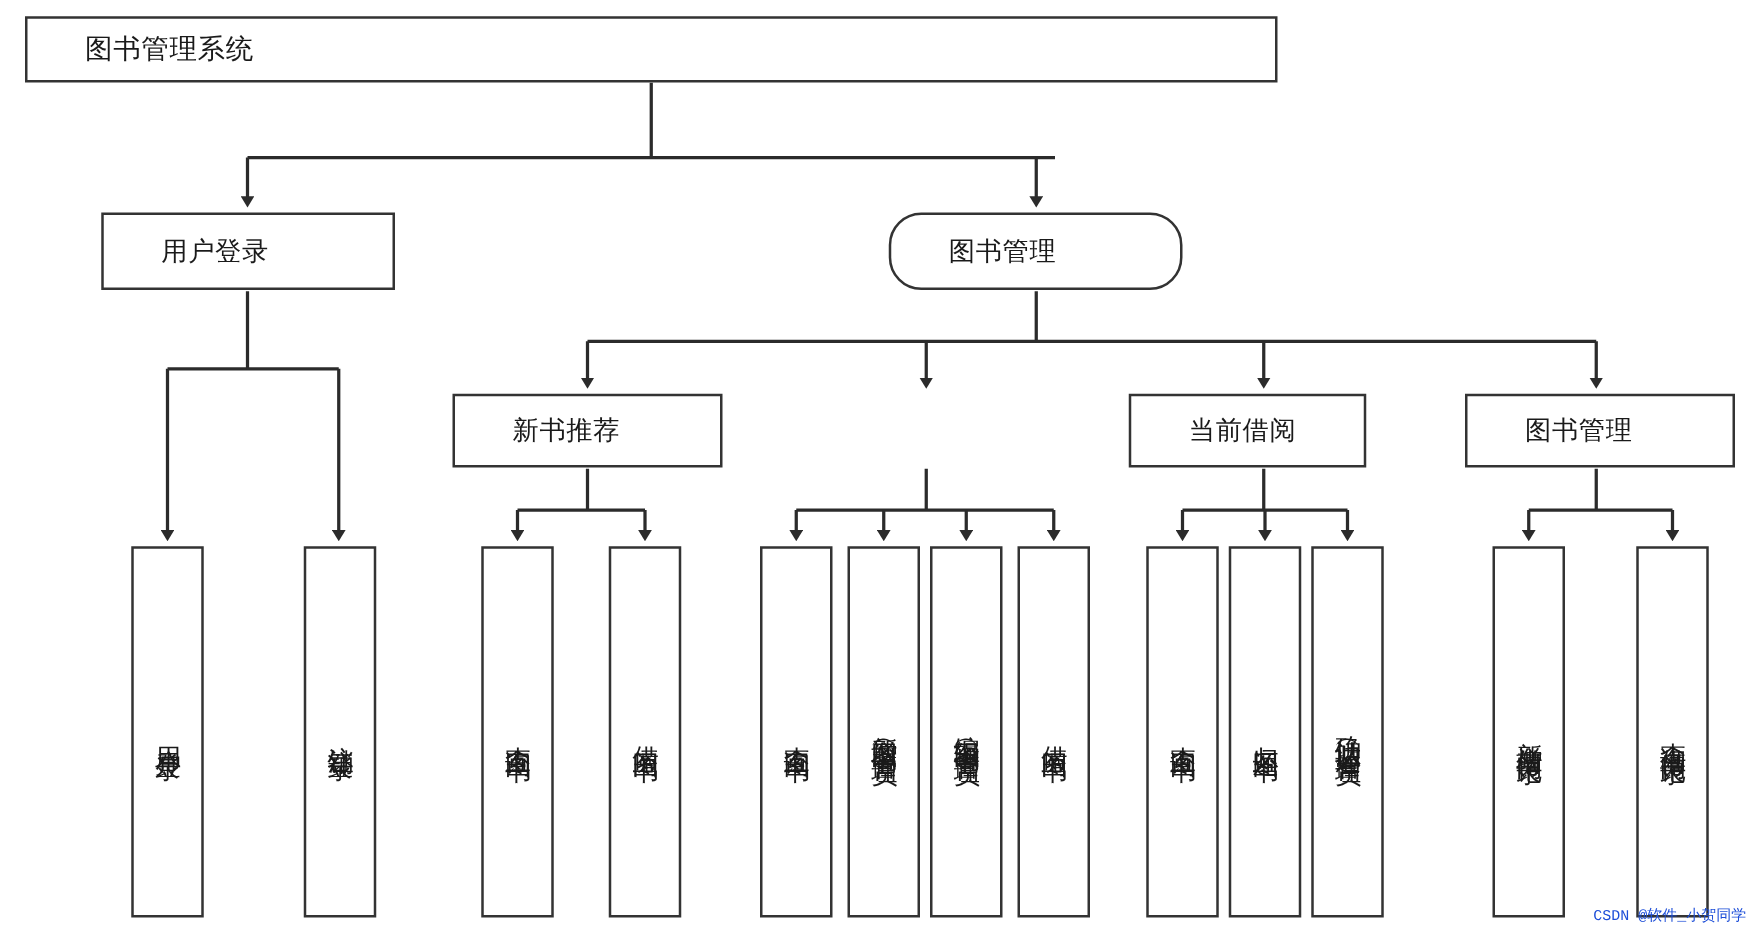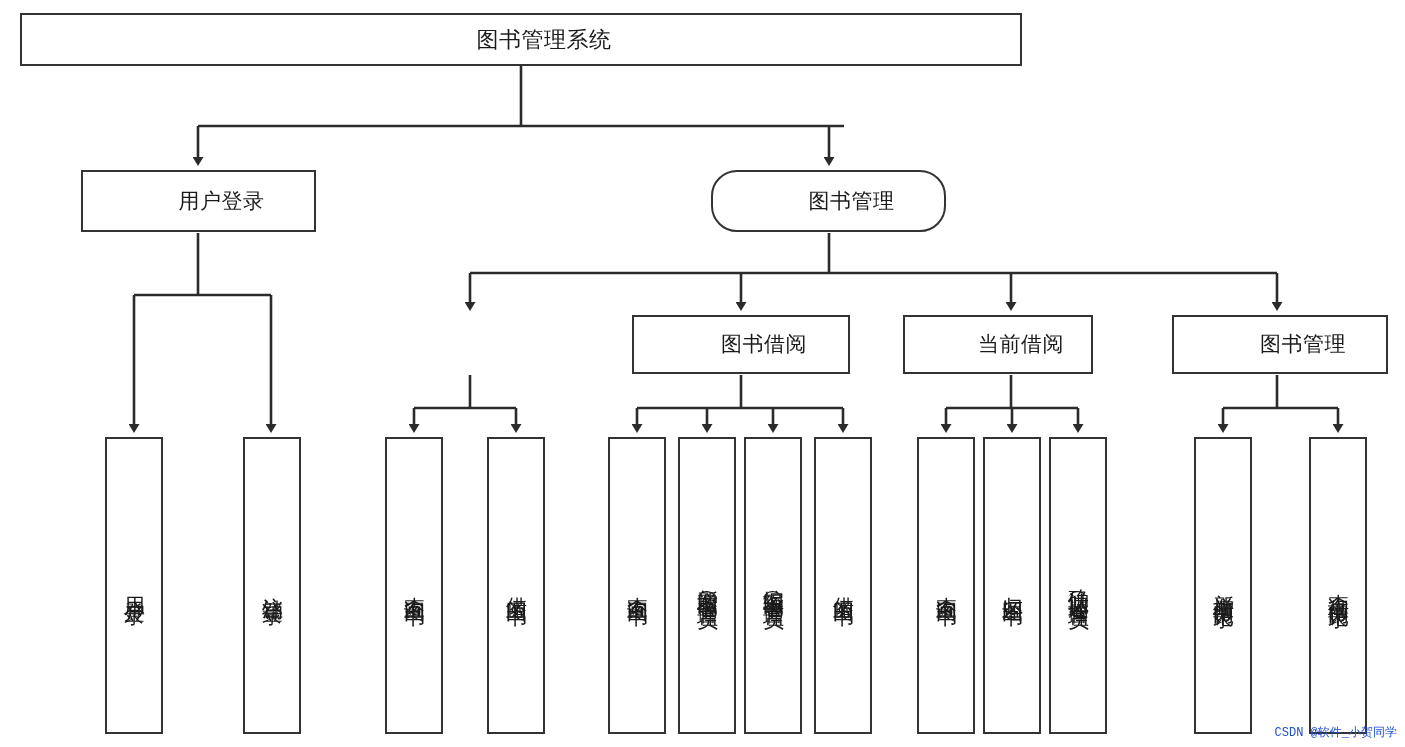--- a/index.html
+++ b/index.html
@@ -25,21 +25,20 @@
     height: 747px;
     pointer-events: none;
   }
   .node {
     position: absolute;
     box-sizing: border-box;
     background: #ffffff;
     border: 2.5px solid #333333;
     display: flex;
     align-items: center;
-    justify-content: center;
     color: #1a1a1a;
     padding-left: 46px;
   }
   .node .label {
     display: block;
     text-align: center;
     line-height: 1.25;
     letter-spacing: 0.5px;
   }
   .node.horiz .label {
@@ -130,24 +129,24 @@
   </div>
 
   <div class="node horiz" style="left:81px; top:170px; width:235px; height:62px;">
     <span class="label">用户登录</span>
   </div>
 
   <div class="node horiz" style="left:711px; top:170px; width:235px; height:62px;border-radius:26px;">
     <span class="label">图书管理</span>
   </div>
 
-
-  <div class="node horiz" style="left:632px; top:315px; width:218px; height:59px;">
-    <span class="label">图书借阅</span>
-  </div>
+  <div class="node horiz" style="left:362px; top:315px; width:216px; height:59px;">
+    <span class="label">新书推荐</span>
+  </div>
+
 
   <div class="node horiz" style="left:903px; top:315px; width:190px; height:59px;">
     <span class="label">当前借阅</span>
   </div>
 
   <div class="node horiz" style="left:1172px; top:315px; width:216px; height:59px;">
     <span class="label">图书管理</span>
   </div>
 
   <div class="node vert" style="left:105px; top:437px; width:58px; height:297px;">

